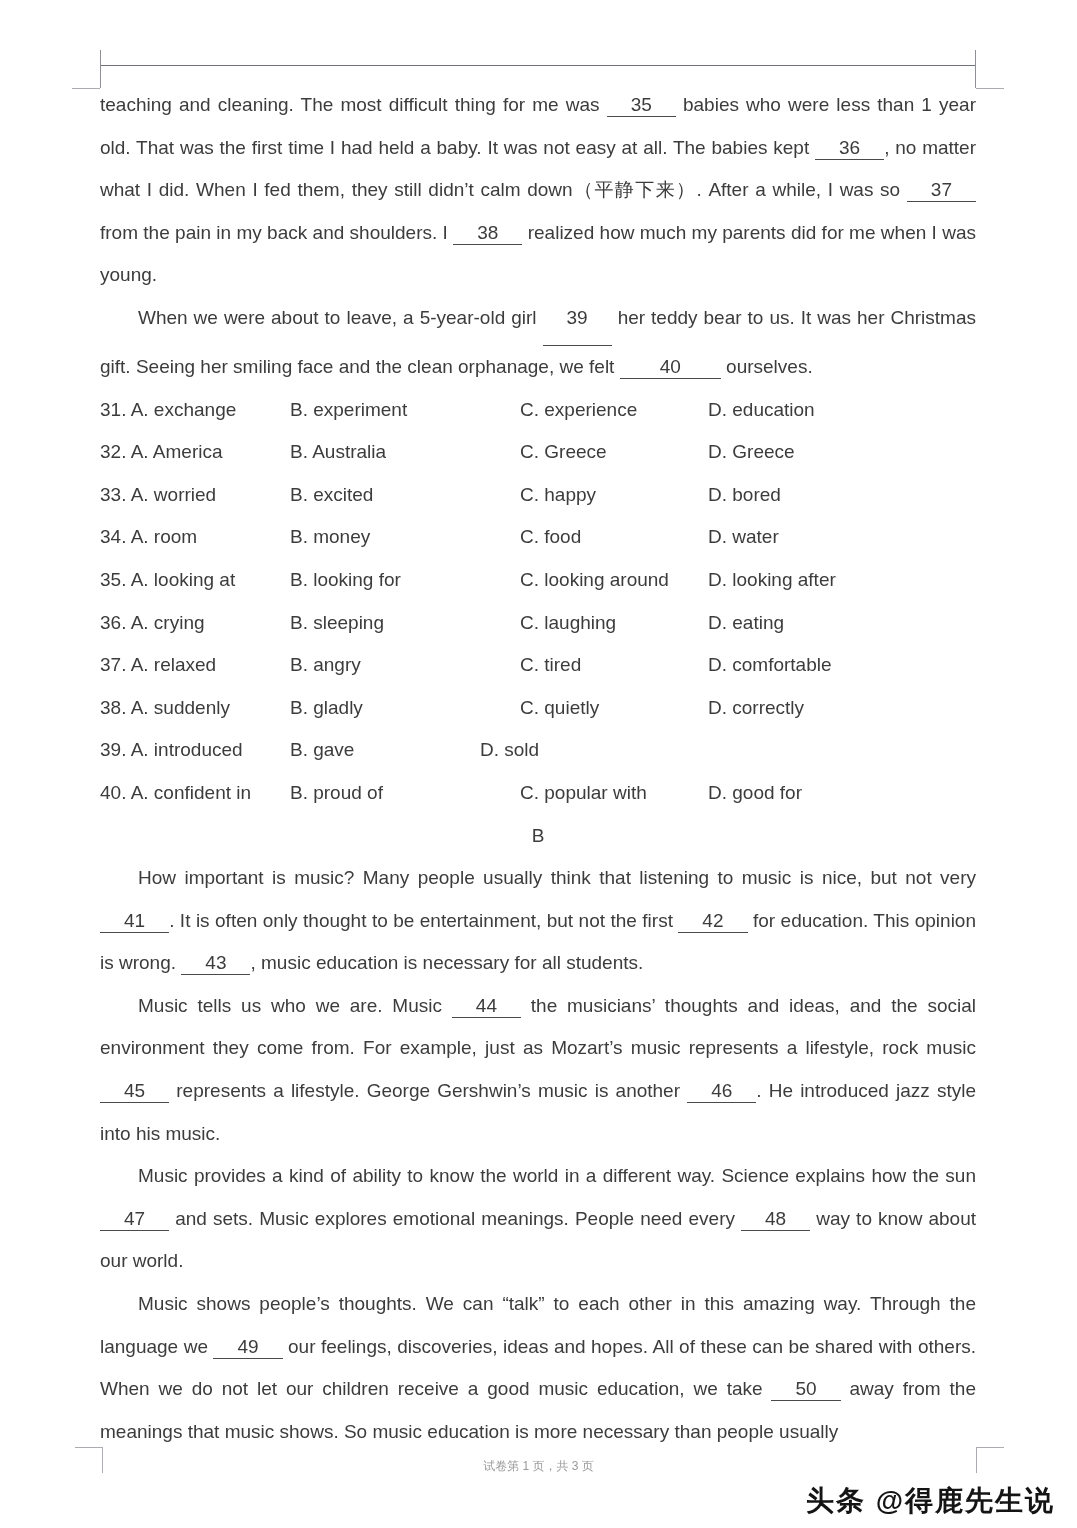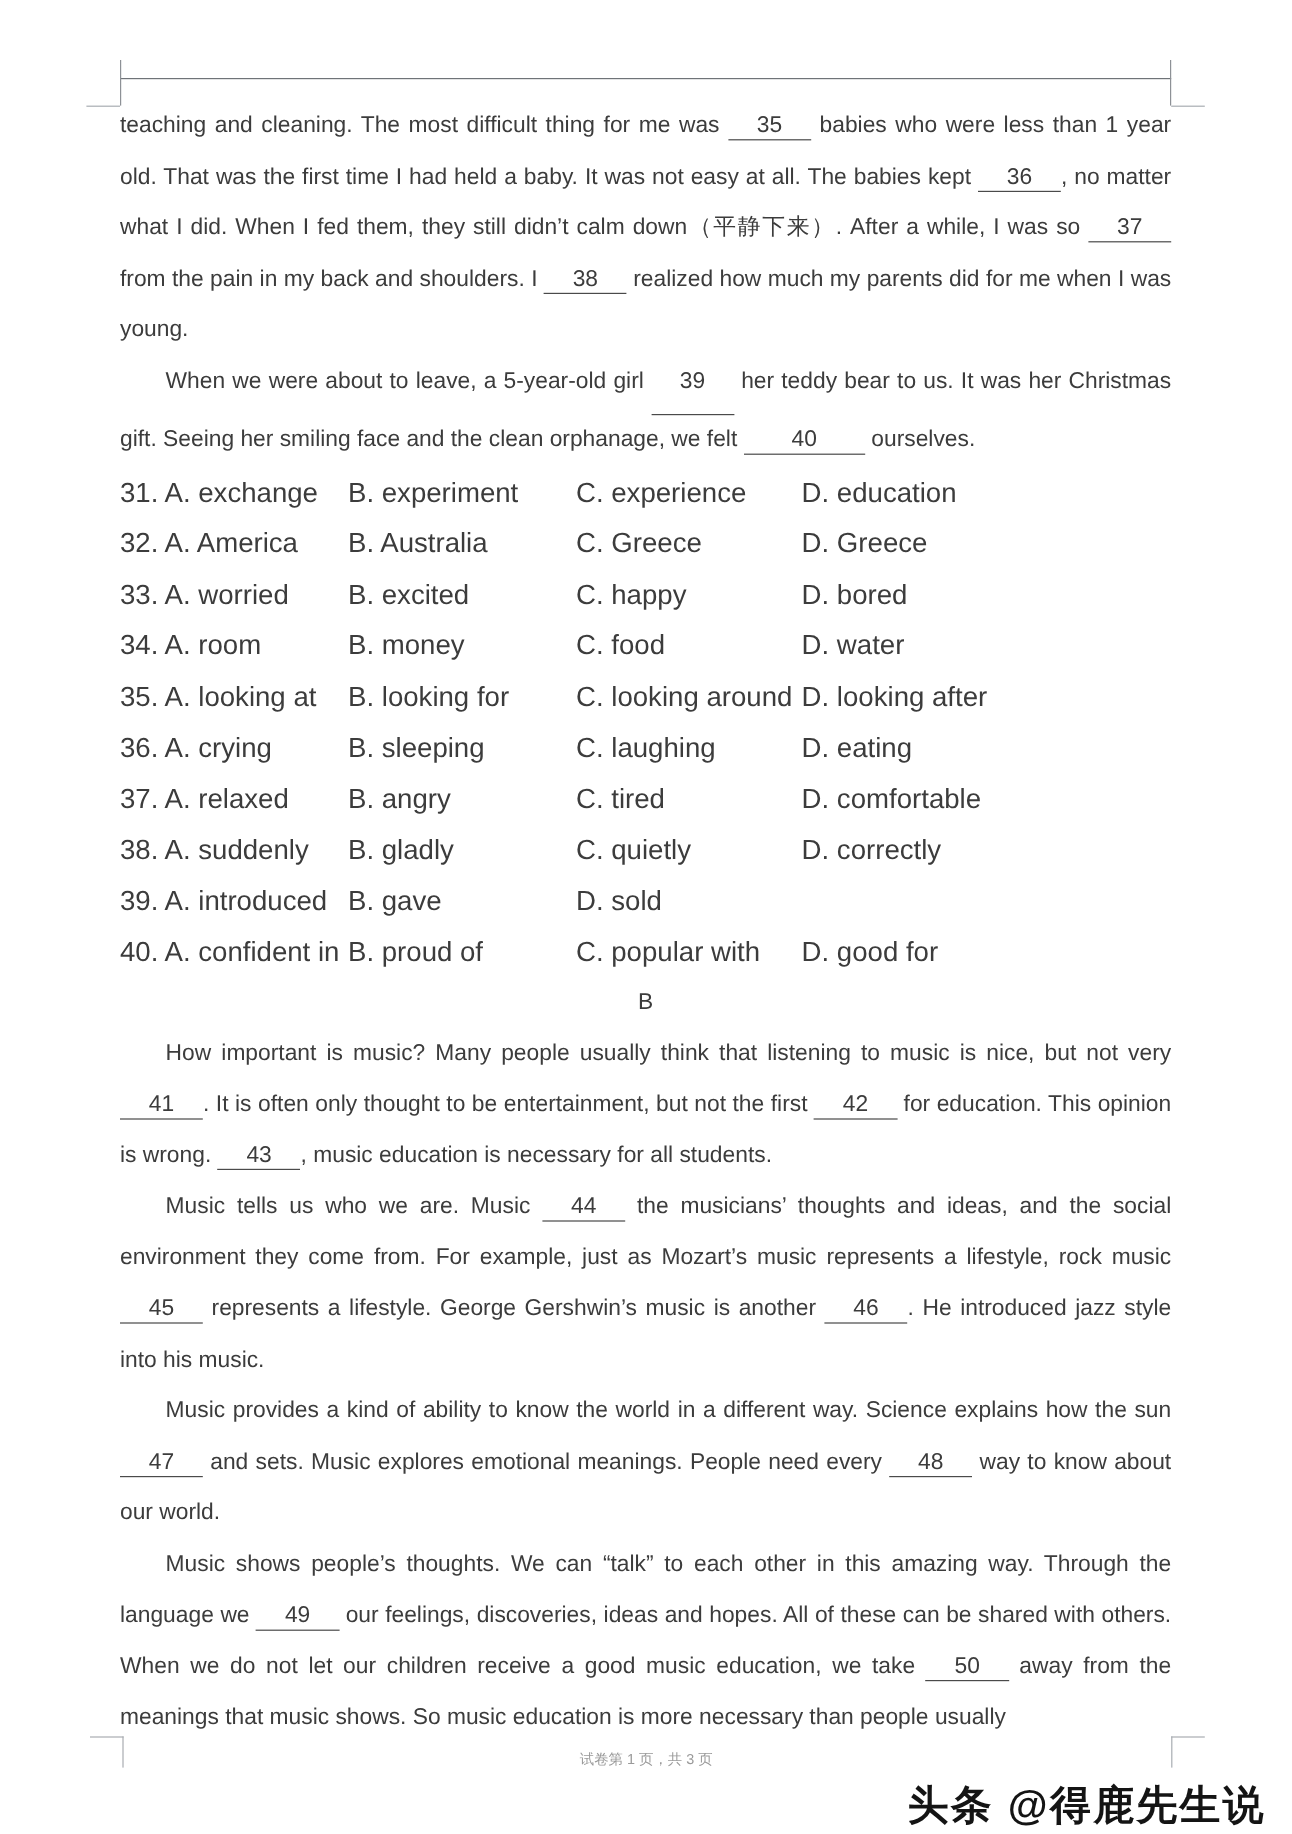--- a/index.html
+++ b/index.html
@@ -20,34 +20,34 @@
     line-height:42.6px;
     text-align:justify;
   }
   .indent{text-indent:38px;}
   .blank{
     border-bottom:1.5px solid #4a4a4a;
     display:inline-block;
     text-indent:0;
     line-height:normal;
   }
-  .q-row{display:flex;font-size:23px;line-height:42.6px;}
+  .q-row{display:flex;font-size:19px;line-height:42.6px;}
   .qc{white-space:nowrap;overflow:visible;}
   .c1{width:190px;}
   .c2{width:190px;}
-  .c3{width:188px;}
+  .c3{width:188px;margin-left:40px;}
   .c4{flex:1;}
   .sec-head{font-size:19px;line-height:42.6px;text-align:center;}
   .footer{
     position:absolute;left:0;right:0;top:1458px;
     text-align:center;font-size:12px;color:#9a9a9a;
   }
   .watermark{
     position:absolute;right:22px;top:1482px;
-    font-size:34px;font-weight:bold;color:#141414;
+    font-size:28px;font-weight:bold;color:#141414;
     letter-spacing:2px;
     text-shadow:
       -2px -2px 0 #fff, 2px -2px 0 #fff,
       -2px  2px 0 #fff, 2px  2px 0 #fff,
        0   -3px 0 #fff, 0    3px 0 #fff,
       -3px  0   0 #fff, 3px  0   0 #fff;
     white-space:nowrap;
   }
   .mark{position:absolute;background:#8d9196;}
   .rule-top{left:100px;top:65px;width:876px;height:1px;background:#6f7378;}

